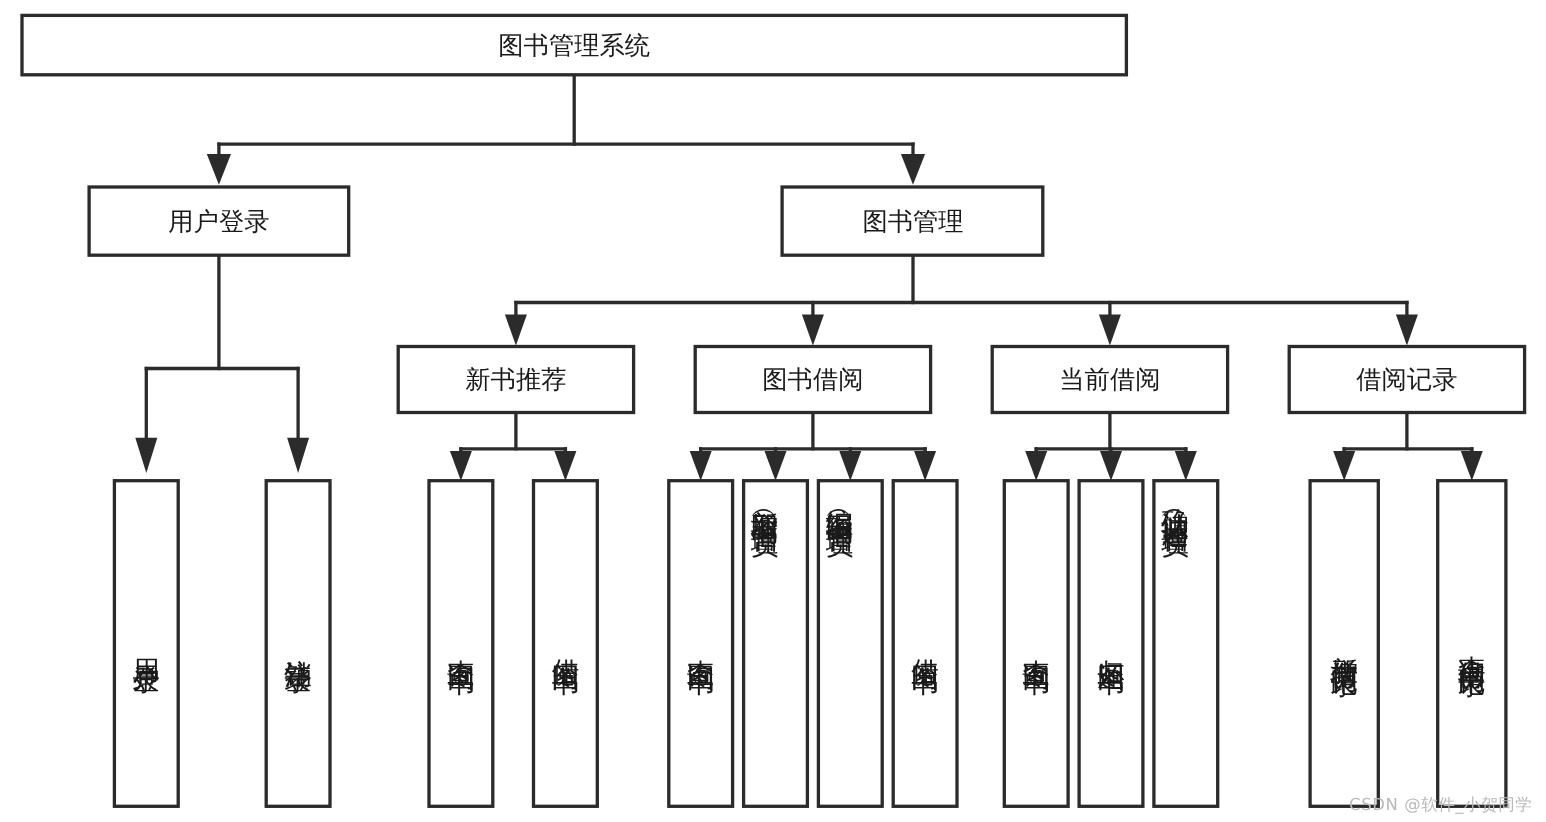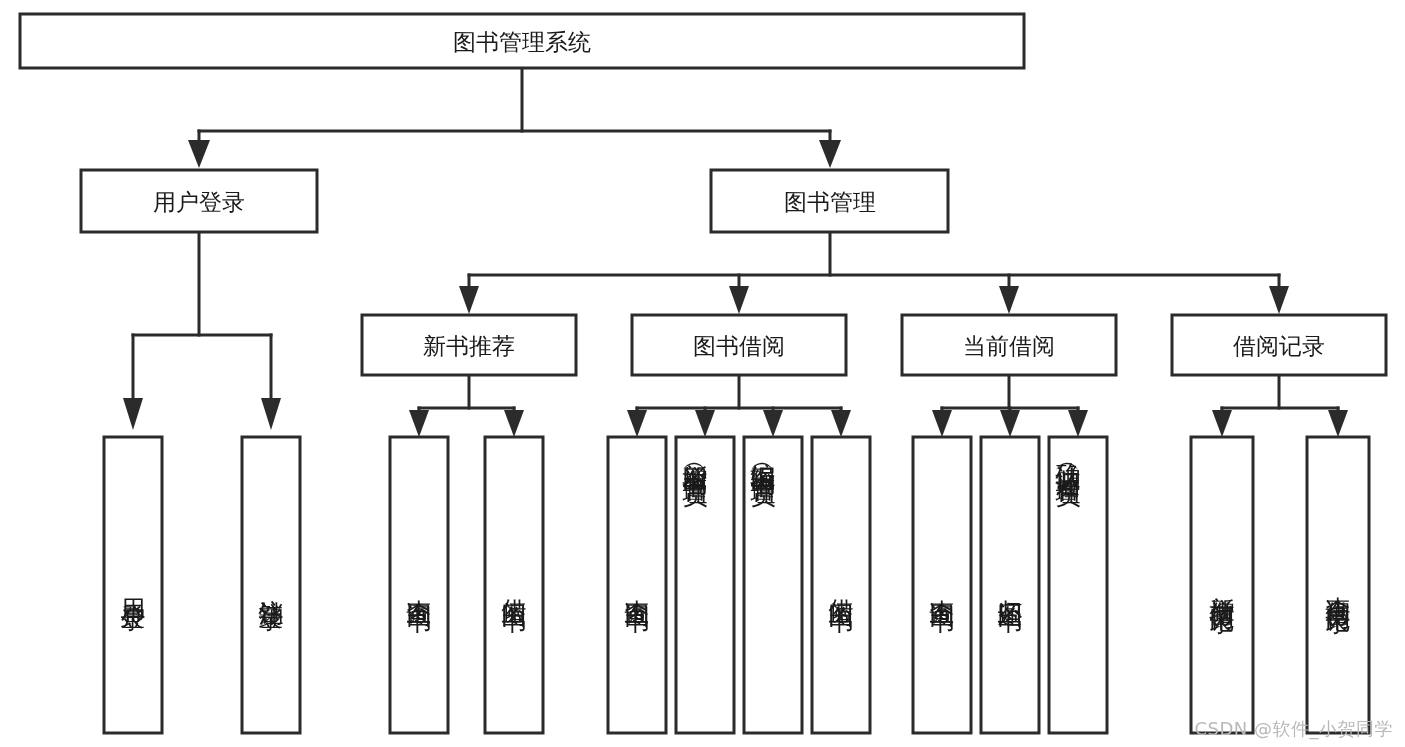--- a/index.html
+++ b/index.html
@@ -54,21 +54,21 @@
     fill: #1a1a1a;
     text-anchor: middle;
     writing-mode: vertical-rl;
     letter-spacing: 3px;
   }
   .watermark-text {
     position: absolute;
     right: 12px;
     bottom: 6px;
     font-family: "DejaVu Sans", "Liberation Sans", sans-serif;
-    font-size: 18px;
+    font-size: 15px;
     color: #b9b9b9;
     white-space: nowrap;
     letter-spacing: 0.5px;
     pointer-events: none;
   }
 </style>
 </head>
 <body>
 
 <div id="diagram-root">

